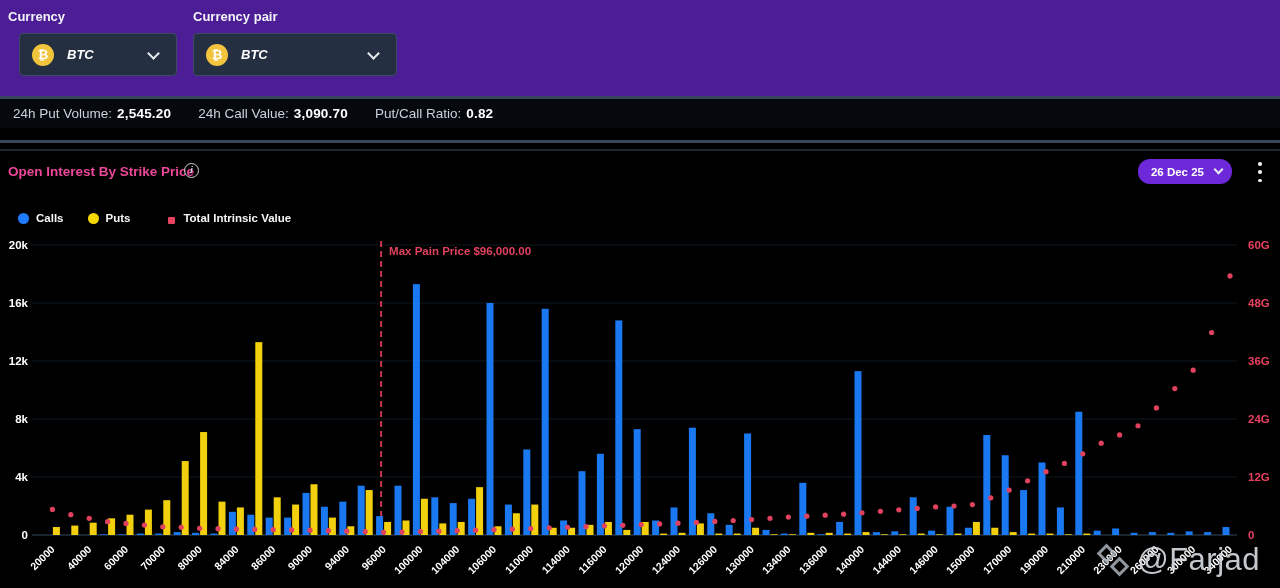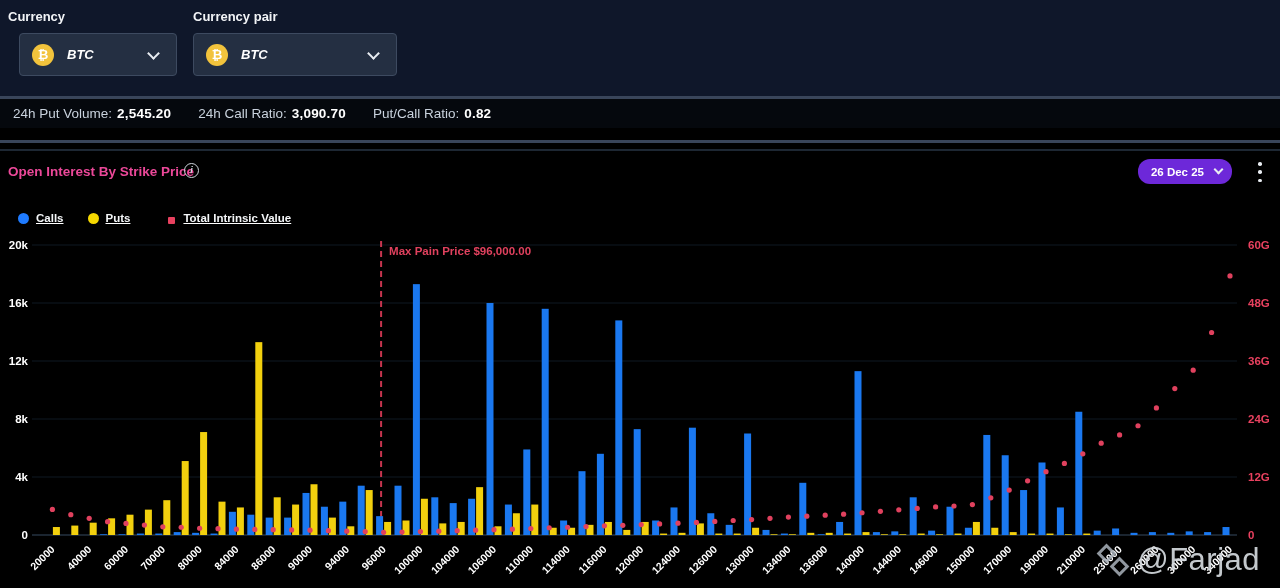--- a/index.html
+++ b/index.html
@@ -1,20 +1,20 @@
 <!DOCTYPE html>
 <html><head>
 <meta charset="utf-8">
 <style>
   * { margin:0; padding:0; box-sizing:border-box; }
   html,body { background:#000; }
   body { font-family:"Liberation Sans", sans-serif; width:1280px; height:588px; position:relative; overflow:hidden; color:#fff; }
 
   
-  .controls { position:absolute; top:0; left:0; width:1280px; height:96px; background:#0f172a; }
+  .controls { position:absolute; top:0; left:0; width:1280px; height:96px; background:#4c1d95; }
   .ctl-label { position:absolute; top:9px; font-size:13px; font-weight:bold; color:#f2f4f7; }
   #currency-label { left:8px; }
   #currency-pair-label { left:193px; }
   .dropdown { position:absolute; top:33px; height:43px; background:#242f42; border:1px solid #3d4a60; border-radius:4px; display:flex; align-items:center; cursor:pointer; }
   #currency-dd { left:19px; width:158px; }
   #currency-pair-dd { left:193px; width:204px; }
   .coin { width:22px; height:22px; border-radius:50%; background:#f2c33c; color:#fff; font-weight:bold; font-size:13px; display:flex; align-items:center; justify-content:center; margin-left:12px; }
   .dd-text { font-size:13px; font-weight:bold; color:#fff; margin-left:13px;font-style:italic; }
   .chev { width:9px; height:9px; border-right:2px solid #e8ecf1; border-bottom:2px solid #e8ecf1; transform:rotate(45deg); position:absolute; right:18px; top:15px; }
 
@@ -32,21 +32,21 @@
   .oi-header { position:absolute; top:151px; left:0; width:1280px; height:42px; }
   .oi-title { position:absolute; left:8px; top:13px; font-size:13.5px; font-weight:bold; color:#ec4899; }
   .info-icon { position:absolute; left:184px; top:12px; width:15px; height:15px; border:1.5px solid #cfd6dd; border-radius:50%; color:#cfd6dd; font-size:9px; font-weight:bold; text-align:center; line-height:13px; font-style:italic; cursor:pointer; }
   .date-btn { position:absolute; right:48px; top:8px; height:25px; padding:0 28px 0 13px; background:#6d28d9; border:none; border-radius:12px; color:#fff; font-weight:bold; font-size:11.5px; cursor:pointer; font-family:"Liberation Sans",sans-serif; }
   .date-btn .chev { right:10px; top:7px; width:7px; height:7px; }
   .kebab { position:absolute; right:13px; top:9px; width:14px; height:24px; display:flex; flex-direction:column; align-items:center; justify-content:space-between; padding:2px 0; cursor:pointer; }
   .kebab i { width:3.5px; height:3.5px; border-radius:50%; background:#e8ecf1; }
 
   
   .legend { position:absolute; top:212px; left:18px; display:flex; align-items:center; }
-  .legend-item { display:flex; align-items:flex-end; margin-right:24px; cursor:pointer;text-decoration:underline; }
+  .legend-item { display:flex; align-items:flex-end; margin-right:24px; cursor:pointer; }
   .legend-marker.circle { width:11px; height:11px; border-radius:50%; margin-right:7px; }
   .legend-marker.square { width:7px; height:7px; border-radius:1px; margin-right:8px; margin-left:14px; }
   .legend-text { font-size:11.5px; font-weight:bold; color:#f4f6f8; }
 
   
   #chart-wrap { position:absolute; top:233px; left:0; width:1280px; height:355px; }
   svg text { font-family:"Liberation Sans", sans-serif; }
 
   
   .watermark { position:absolute; right:20px; bottom:8px; display:flex; align-items:center; z-index:5; pointer-events:none;text-align:center; }
@@ -72,21 +72,21 @@
     <span class="chev"></span>
   </div>
 </div>
 
 <div class="stats-border-top"></div>
 <div class="statsbar">
   <span class="stat">
     <span>24h Put Volume:</span><b>2,545.20</b>
   </span>
   <span class="stat">
-    <span>24h Call Ratio:</span><b>3,090.70</b>
+    <span>24h Call Value:</span><b>3,090.70</b>
   </span>
   <span class="stat">
     <span>Put/Call Ratio:</span><b>0.82</b>
   </span>
 </div>
 <div class="stats-border-bottom"></div>
 <div class="thin-divider"></div>
 
 <div class="oi-header">
   <span class="oi-title">Open Interest By Strike Price</span>

